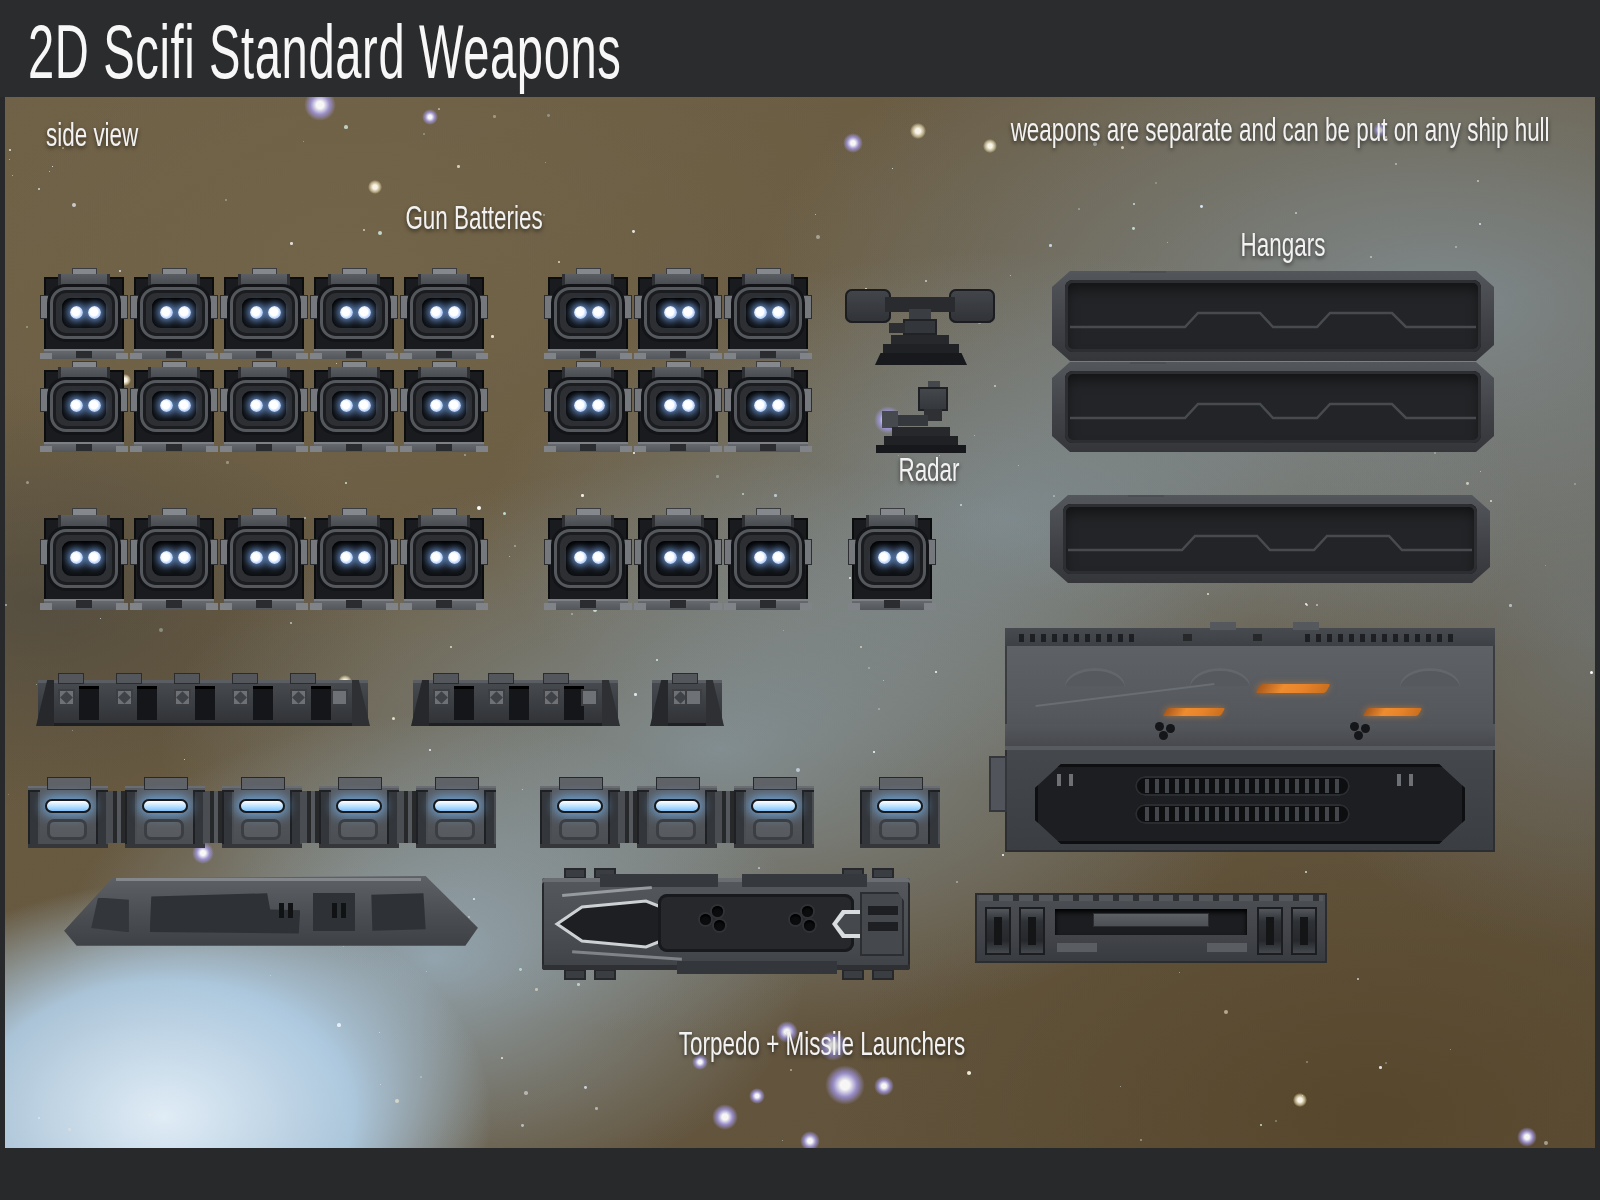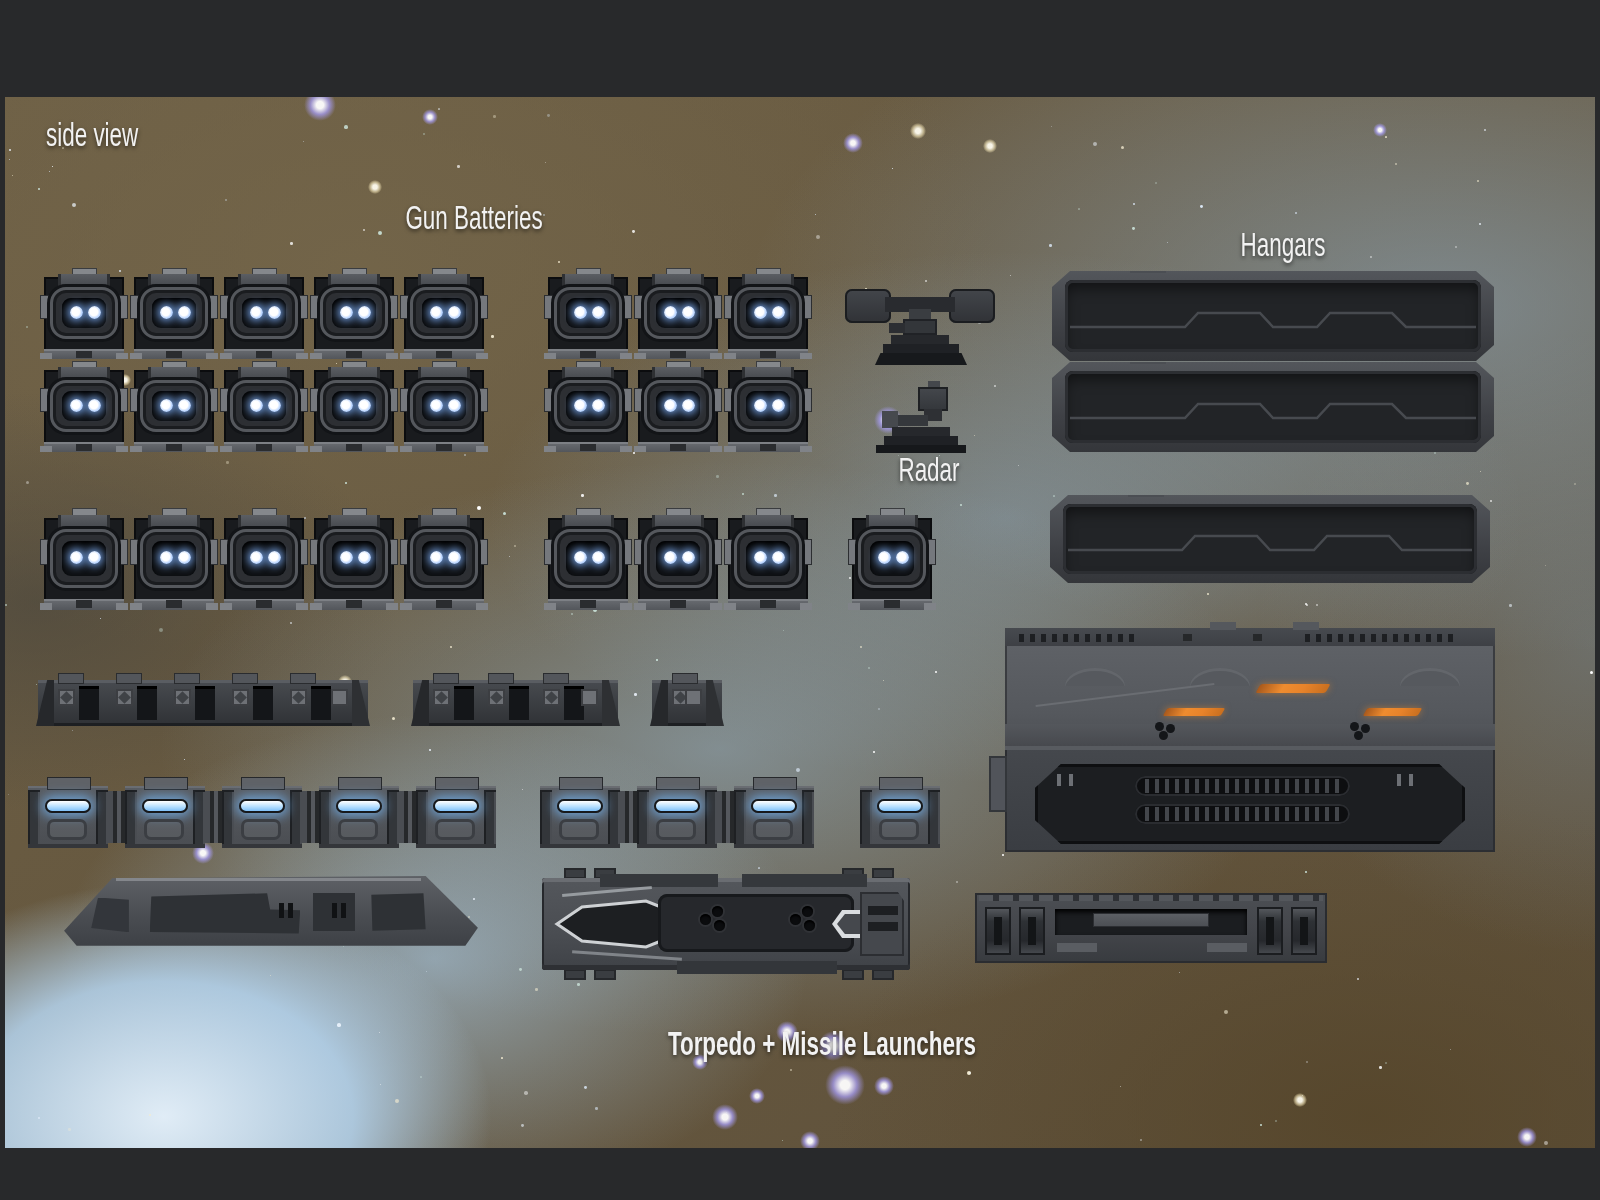--- a/index.html
+++ b/index.html
@@ -1044,29 +1044,35 @@
         <i style="left: 291px; top: 24px; width: 8px; height: 28px; background: rgb(19, 21, 23);"></i>
         <i style="left: 316px; top: 14px; width: 26px; height: 48px; background: linear-gradient(rgb(90, 93, 98), rgb(46, 49, 53) 30%, rgb(38, 40, 44) 70%, rgb(74, 77, 82)); box-shadow: rgb(27, 29, 32) 0px 0px 0px 2px inset;"></i>
         <i style="left: 325px; top: 24px; width: 8px; height: 28px; background: rgb(19, 21, 23);"></i>
         <i style="left: 80px; top: 16px; width: 192px; height: 26px; background: rgb(27, 29, 32); box-shadow: rgb(0, 0, 0) 0px 3px 5px inset;"></i>
         <i style="left: 118px; top: 20px; width: 116px; height: 14px; background: linear-gradient(rgb(93, 96, 101), rgb(75, 78, 83)); box-shadow: rgb(44, 46, 50) 0px 0px 0px 1px inset;"></i>
         <i style="left: 82px; top: 50px; width: 40px; height: 9px; background: rgb(90, 93, 98);"></i>
         <i style="left: 232px; top: 50px; width: 40px; height: 9px; background: rgb(90, 93, 98);"></i>
       </div>
     </div>
 
+  <div class="titlebar">
+    <span class="title-text">2D Scifi Standard Weapons</span>
+  </div>
 
   <div class="lbl left" style="left:46px;top:117px;">
     <span class="cz">side view</span>
+  </div>
+  <div class="lbl right" style="right:50px;top:112px;">
+    <span class="cz">weapons are separate and can be put on any ship hull</span>
   </div>
   <div class="lbl center" style="left:474px;top:200px;">
     <span class="cz">Gun Batteries</span>
   </div>
   <div class="lbl center" style="left:1283px;top:227px;">
     <span class="cz">Hangars</span>
   </div>
   <div class="lbl center" style="left:929px;top:452px;">
     <span class="cz">Radar</span>
   </div>
-  <div class="lbl center" style="left:822px;top:1026px;font-weight:bold;">
+  <div class="lbl center" style="left:822px;top:1026px;">
     <span class="cz">Torpedo + Missile Launchers</span>
   </div>
 </div>
 
 </body></html>

